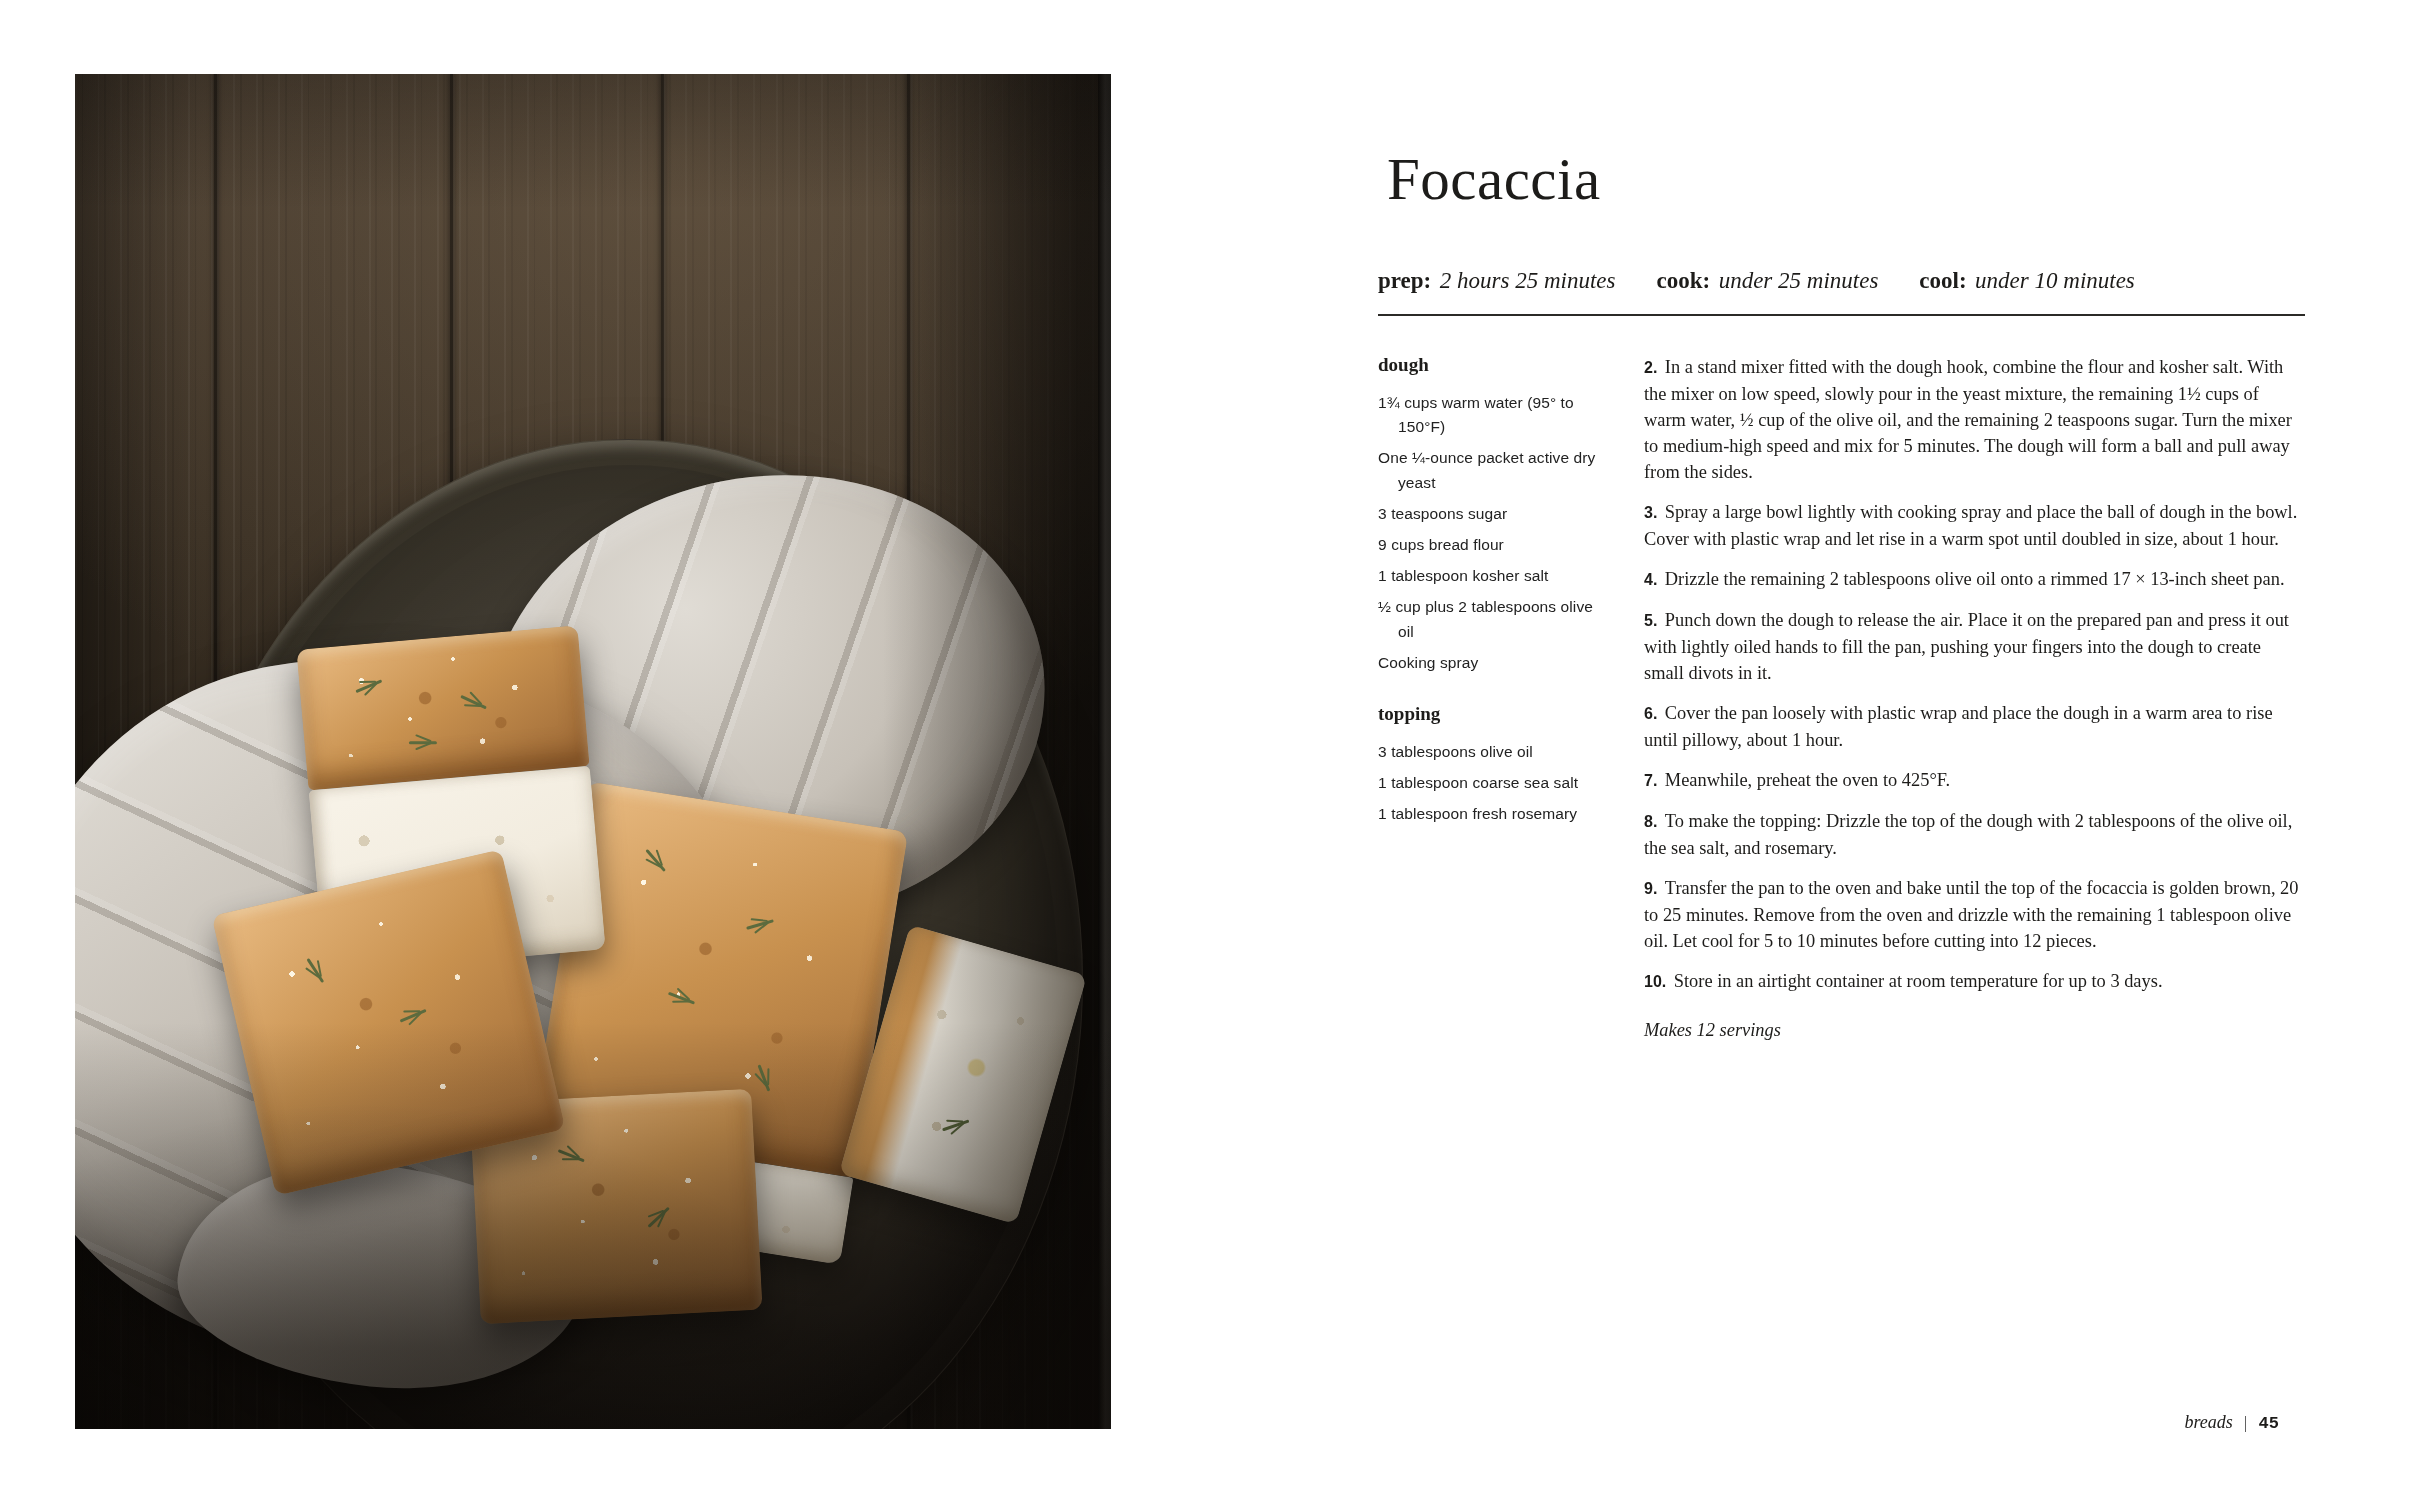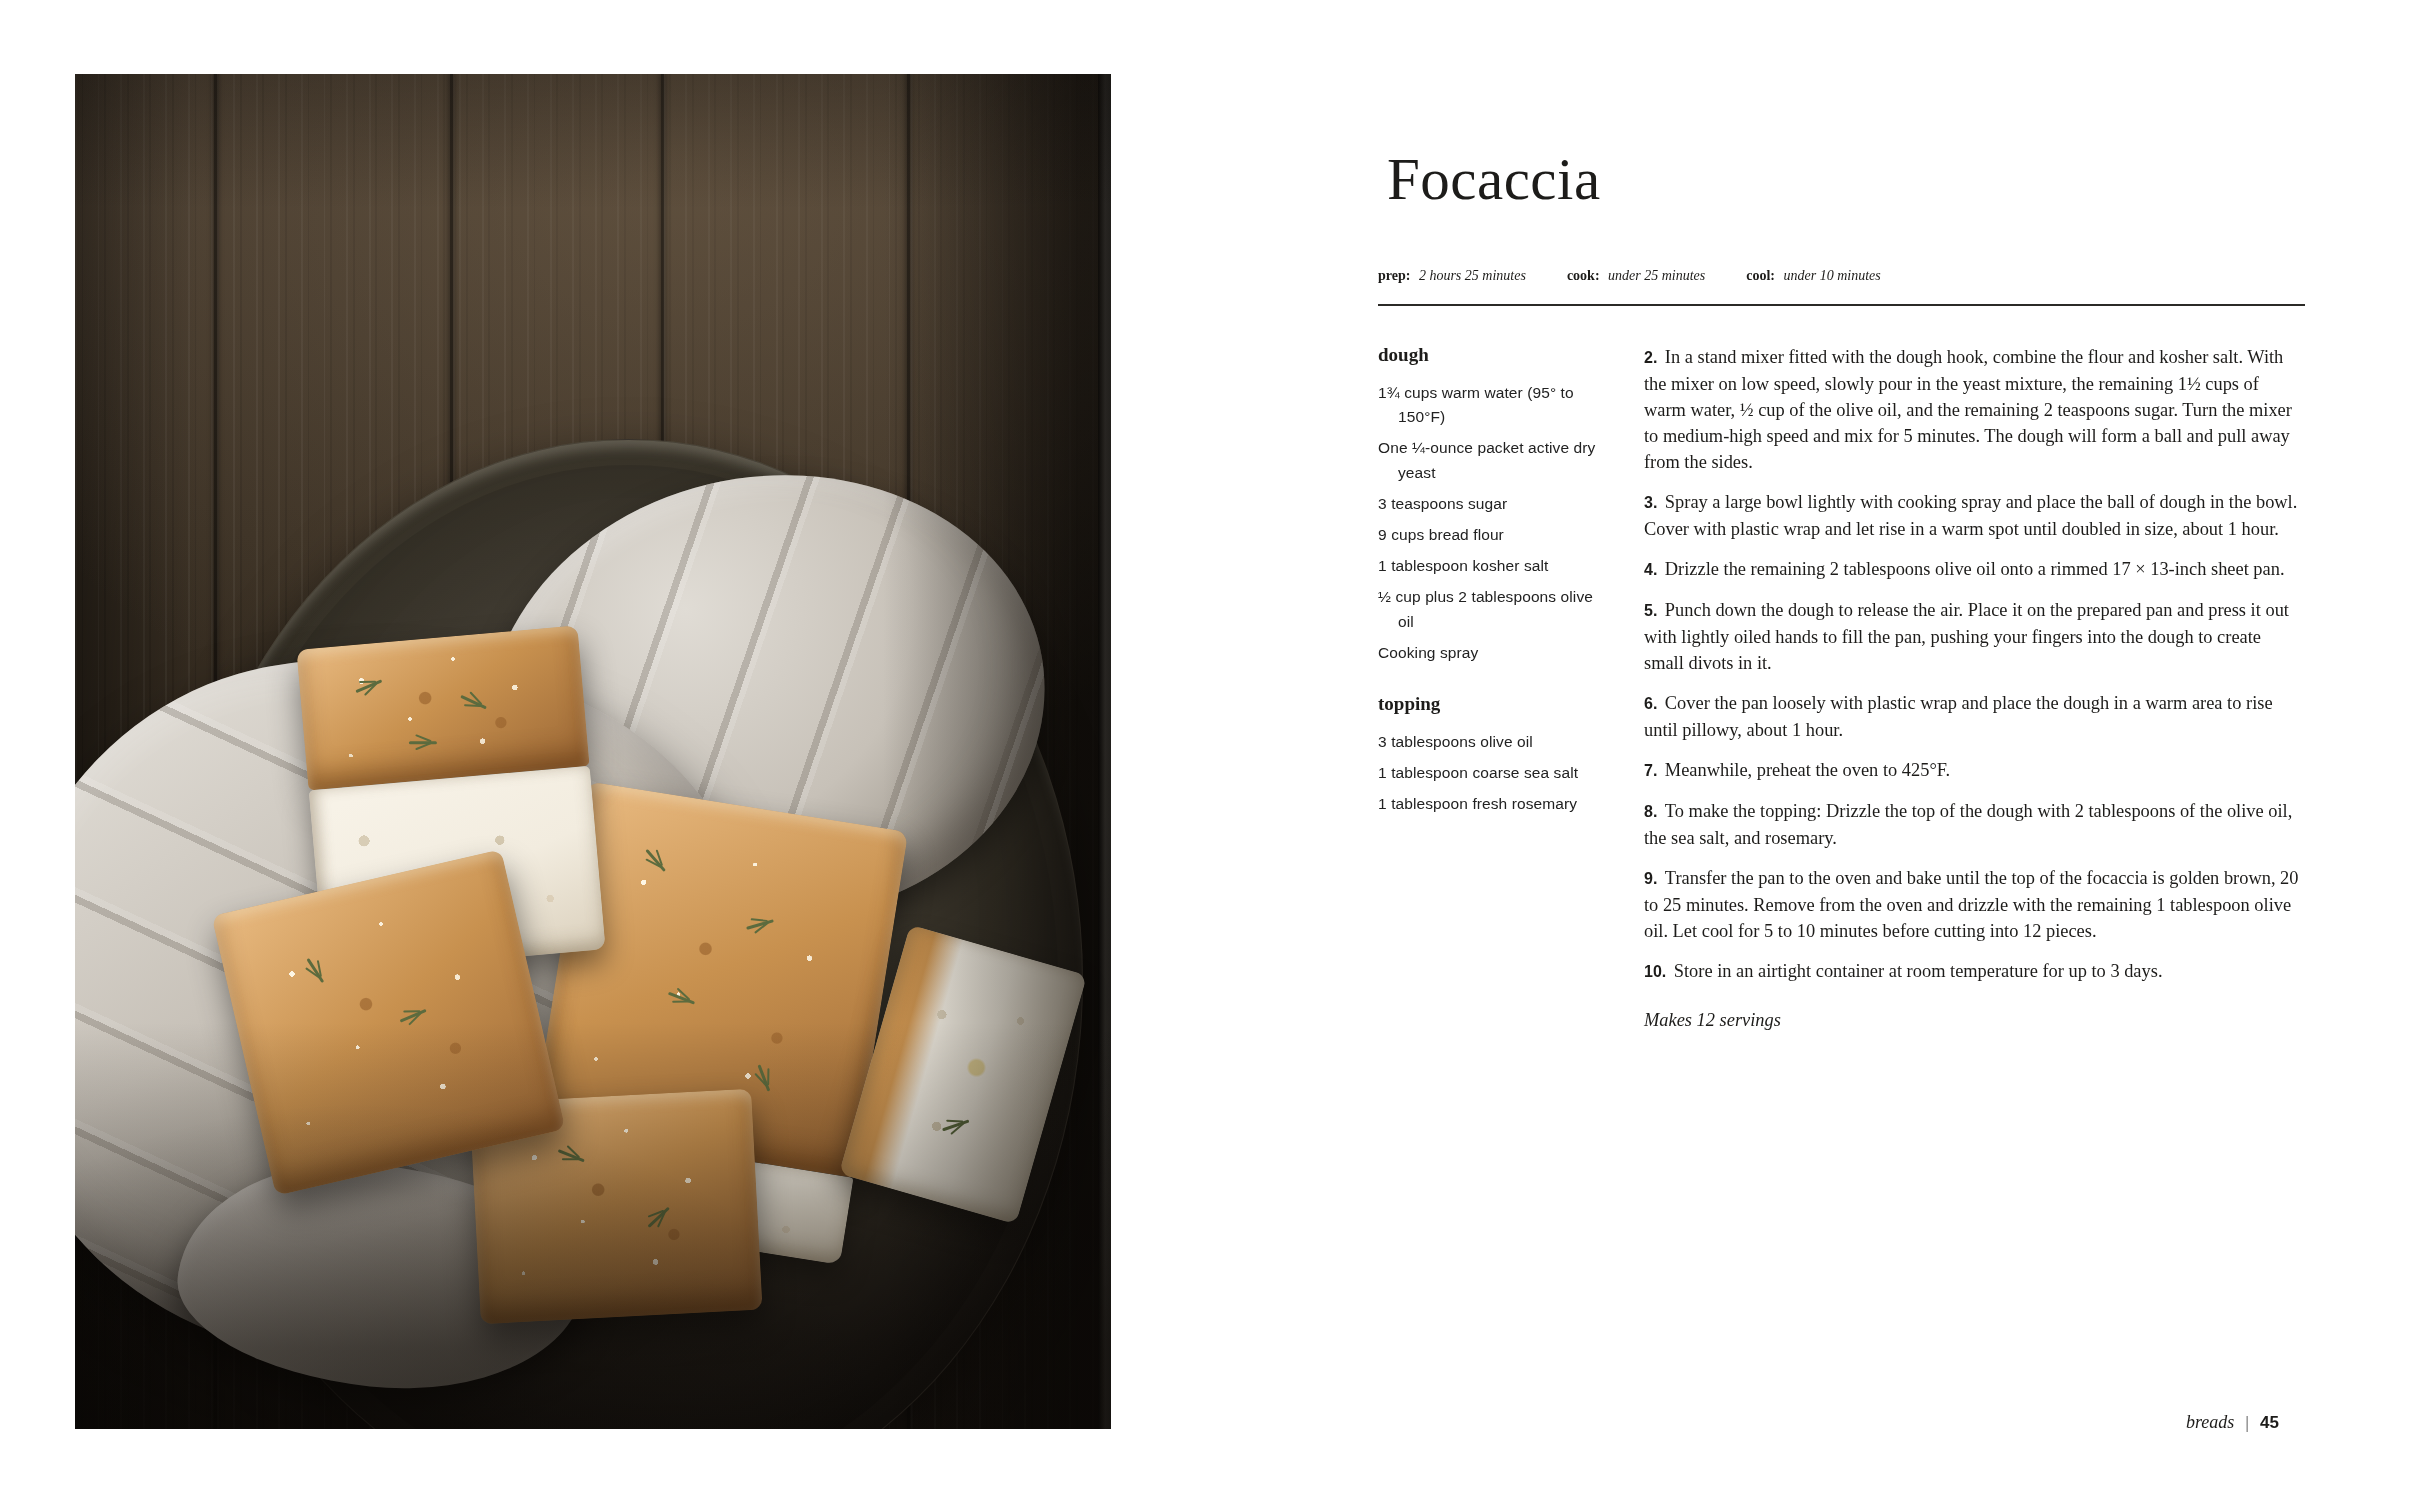--- a/index.html
+++ b/index.html
@@ -123,40 +123,40 @@
   .shade{position:absolute;inset:0;z-index:9;pointer-events:none;
     background:
       linear-gradient(180deg, rgba(10,8,6,.30) 0%, transparent 10%),
       linear-gradient(180deg, transparent 70%, rgba(12,9,6,.52) 94%),
       linear-gradient(90deg, transparent 78%, rgba(10,8,6,.5) 97%),
       radial-gradient(90% 55% at 28% 110%, rgba(8,6,4,.5), transparent 62%);}
 
   
   .recipe{position:absolute;left:1378px;top:134px;width:927px;}
   .recipe-title{font:400 59px/1.25 "Liberation Serif",serif;letter-spacing:0.5px;margin:9px;color:var(--ink,#1d1c1a);}
-  .meta{display:flex;gap:41px;margin-top:51px;font-size:14px;align-items:flex-end;}
+  .meta{display:flex;gap:41px;margin-top:51px;font-size:23px;align-items:flex-end;}
   .meta-group{white-space:nowrap;}
   .meta-label{font-weight:700;margin-right:8.5px;}
   .meta-value{font-style:italic;}
   .rule{border:none;border-top:2.4px solid var(--rule,#2b2a27);margin:20px 0 0;width:100%;}
   .columns{display:flex;margin-top:38px;}
   .ingredients{width:229px;flex:none;}
   .ing-section + .ing-section{margin-top:28px;}
   .ing-head{font:700 19px/1.2 "Liberation Serif",serif;margin:0 0 14px;}
   .ing-item{font-family:"Liberation Sans",sans-serif;font-size:15.5px;line-height:24.5px;letter-spacing:0.1px;
     margin:0 0 6.6px;padding-left:20px;text-indent:-20px;color:#222;}
   .steps{flex:1;margin-left:37px;}
   .step{font-size:18.4px;line-height:26px;margin:0 0 14px;}
   .step-num{font-family:"Liberation Sans",sans-serif;font-weight:700;font-size:16px;margin-right:7.5px;}
   .yield{font-style:italic;font-size:18.4px;margin:25.4px 0 0;}
 
   .page-footer{position:absolute;top:1412px;right:132px;font-size:18px;display:flex;align-items:baseline;}
   .chapter{font-style:italic;}
   .divider{margin:0 11.3px;color:#3a3a3a;font-size:16px;}
-  .pagenum{font-family:Liberation Sans, sans-serif;font-weight:700;font-size:17px;}
+  .pagenum{font-family:Liberation Mono, monospace;font-weight:700;font-size:17px;}
 </style>
 </head>
 <body>
 
 <div class="spread">
 
   <figure class="photo" style="margin:0;" aria-label="Squares of rosemary focaccia piled in a dark round bowl lined with a gray linen cloth on a dark rustic wood table">
     <div class="wood"></div>
     <div class="plank-seam seam-1"></div>
     <div class="plank-seam seam-2"></div>

